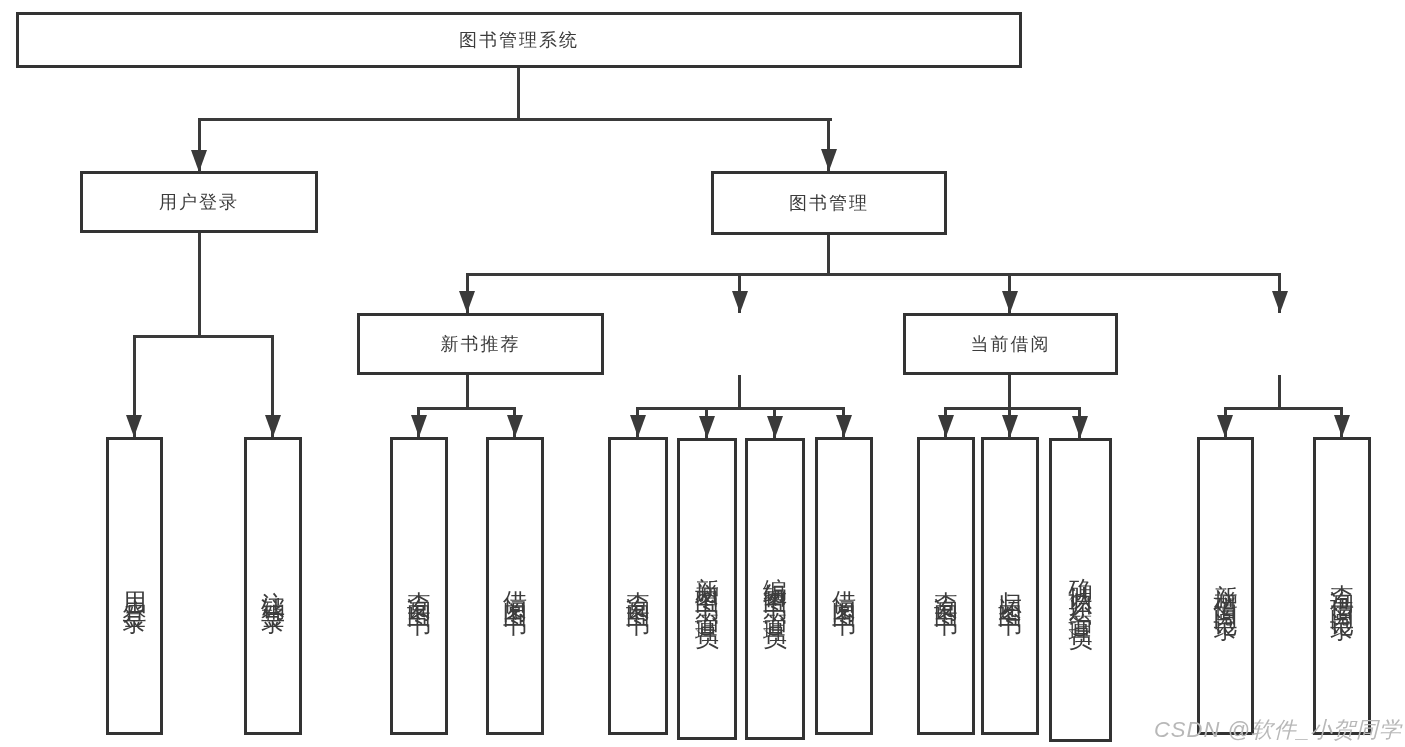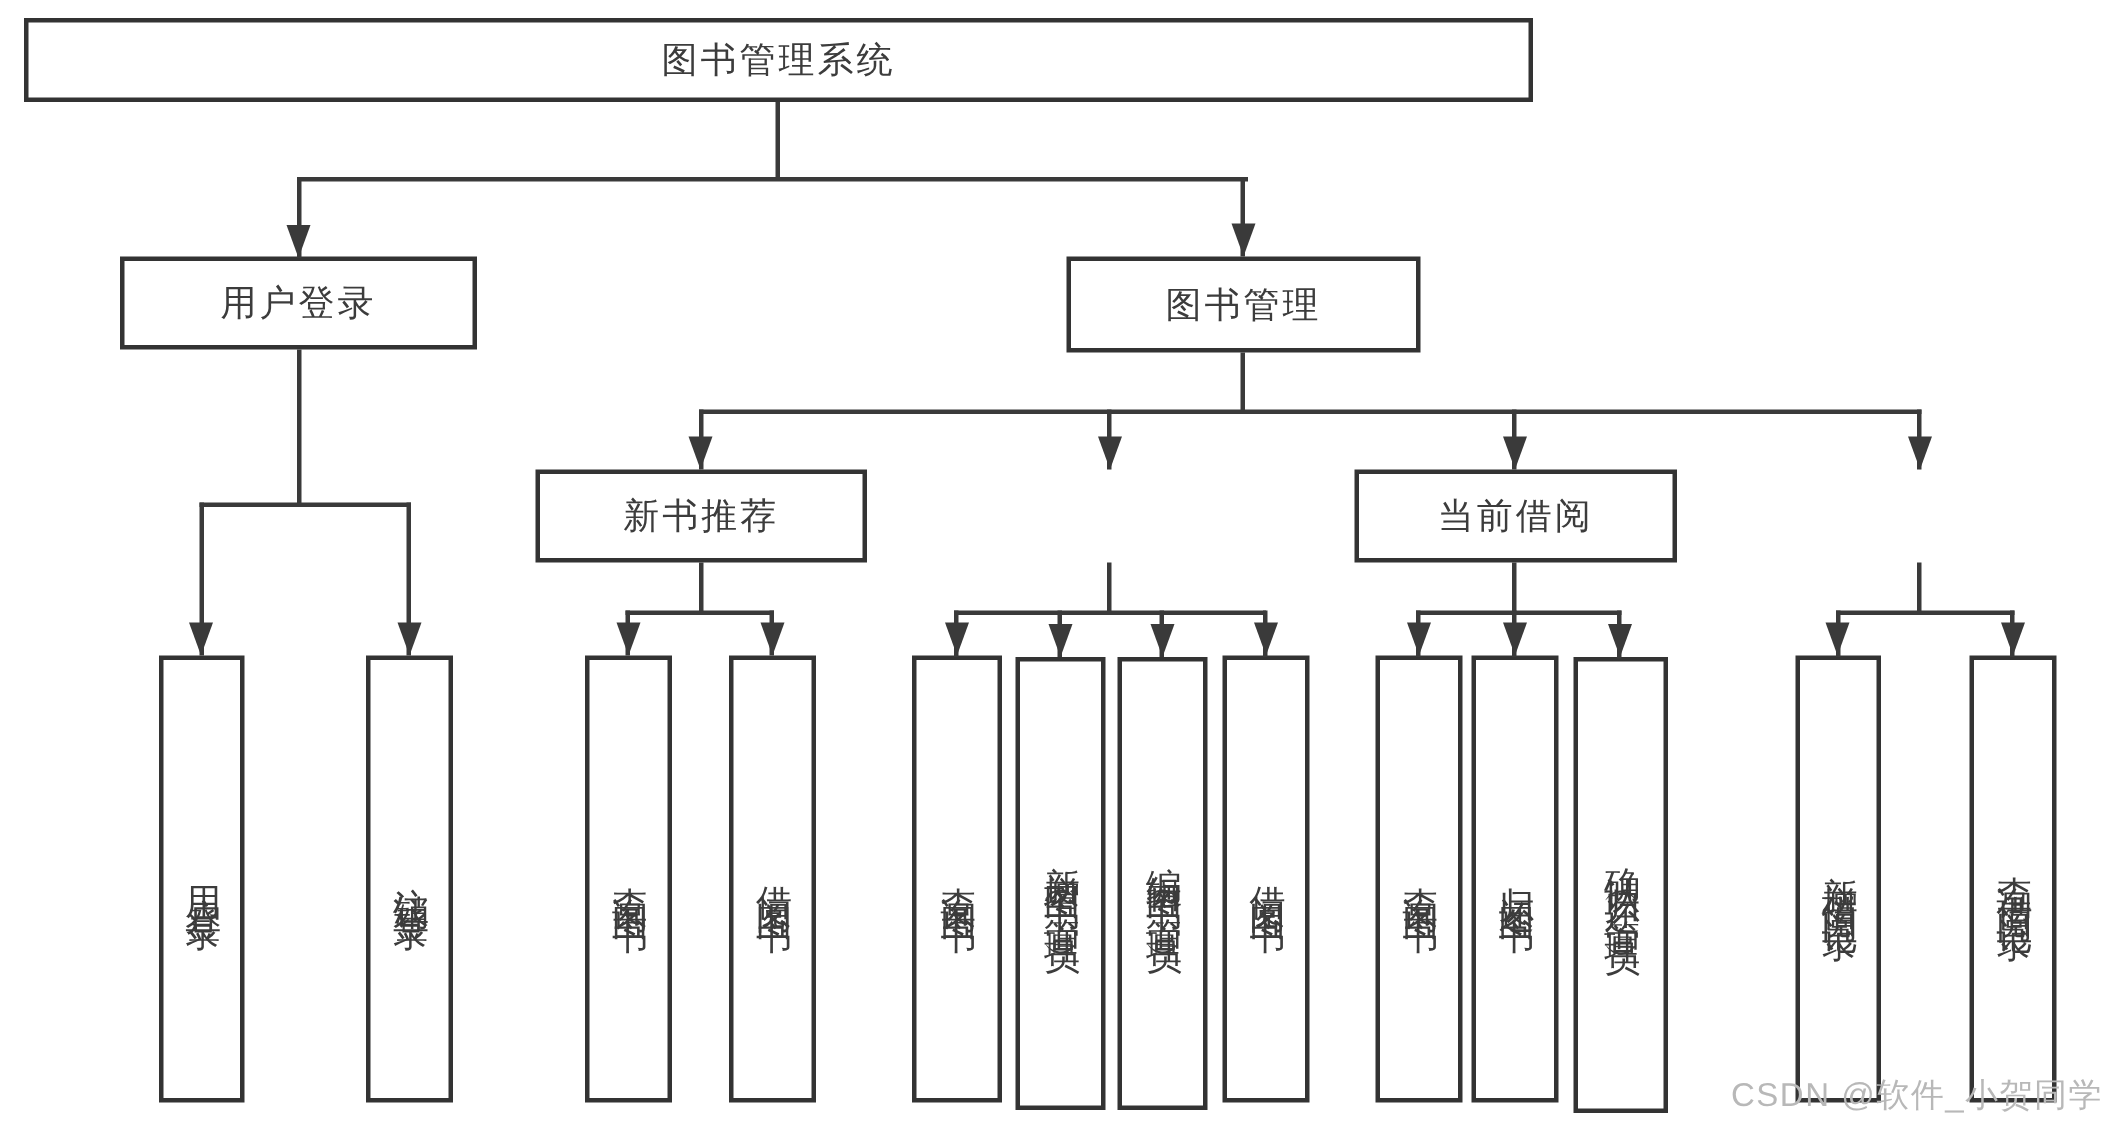--- a/index.html
+++ b/index.html
@@ -3,58 +3,58 @@
 <meta charset="utf-8">
 <style>
   html,body{margin:0;padding:0;background:#fff;}
   .canvas{
     position:relative;width:1405px;height:747px;background:#ffffff;overflow:hidden;
     font-family:"Liberation Sans","DejaVu Sans",sans-serif;
   }
   .node{
     position:absolute;box-sizing:border-box;border:3px solid #333333;background:#ffffff;
     display:flex;align-items:center;justify-content:center;
-    font-size:24px;color:#3c3c3c;letter-spacing:2px;white-space:nowrap;
+    font-size:18px;color:#3c3c3c;letter-spacing:2px;white-space:nowrap;
   }
   .leaf{
     position:absolute;box-sizing:border-box;border:3px solid #333333;background:#ffffff;
     display:flex;align-items:center;justify-content:center;
   }
   .leaf span{
     writing-mode:vertical-lr;text-orientation:mixed;
     font-size:24px;letter-spacing:7px;color:#3c3c3c;white-space:nowrap;line-height:1;
   }
   .hl{position:absolute;height:3px;background:#3a3a3a;}
   .vl{position:absolute;width:3px;background:#3a3a3a;}
   .arrow{
     position:absolute;width:0;height:0;
     border-left:8px solid transparent;border-right:8px solid transparent;
     border-top:22px solid #3a3a3a;
   }
   .watermark{
-    position:absolute;right:3px;top:715px;font-size:22px;color:#b8b8b8;letter-spacing:1px;
+    position:absolute;right:3px;top:715px;font-size:22px;color:#b8b8b8;letter-spacing:1px;font-style:italic;
   }
 </style>
 </head>
 <body>
 
 <div class="canvas">
 
   <div class="node" style="left:16px;top:12px;width:1006px;height:56px;">
     <span>图书管理系统</span>
   </div>
 
   <div class="node" style="left:80px;top:171px;width:238px;height:62px;">
     <span>用户登录</span>
   </div>
   <div class="node" style="left:711px;top:171px;width:236px;height:64px;justify-content:center;">
     <span>图书管理</span>
   </div>
 
-  <div class="node" style="left:357px;top:313px;width:221px;height:62px;">
+  <div class="node" style="left:357px;top:313px;width:247px;height:62px;">
     <span>新书推荐</span>
   </div>
   <div class="node" style="left:903px;top:313px;width:215px;height:62px;">
     <span>当前借阅</span>
   </div>
 
   <div class="leaf" style="left:106px;top:437px;width:57px;height:298px;">
     <span>用户登录</span>
   </div>
   <div class="leaf" style="left:244px;top:437px;width:58px;height:298px;">

